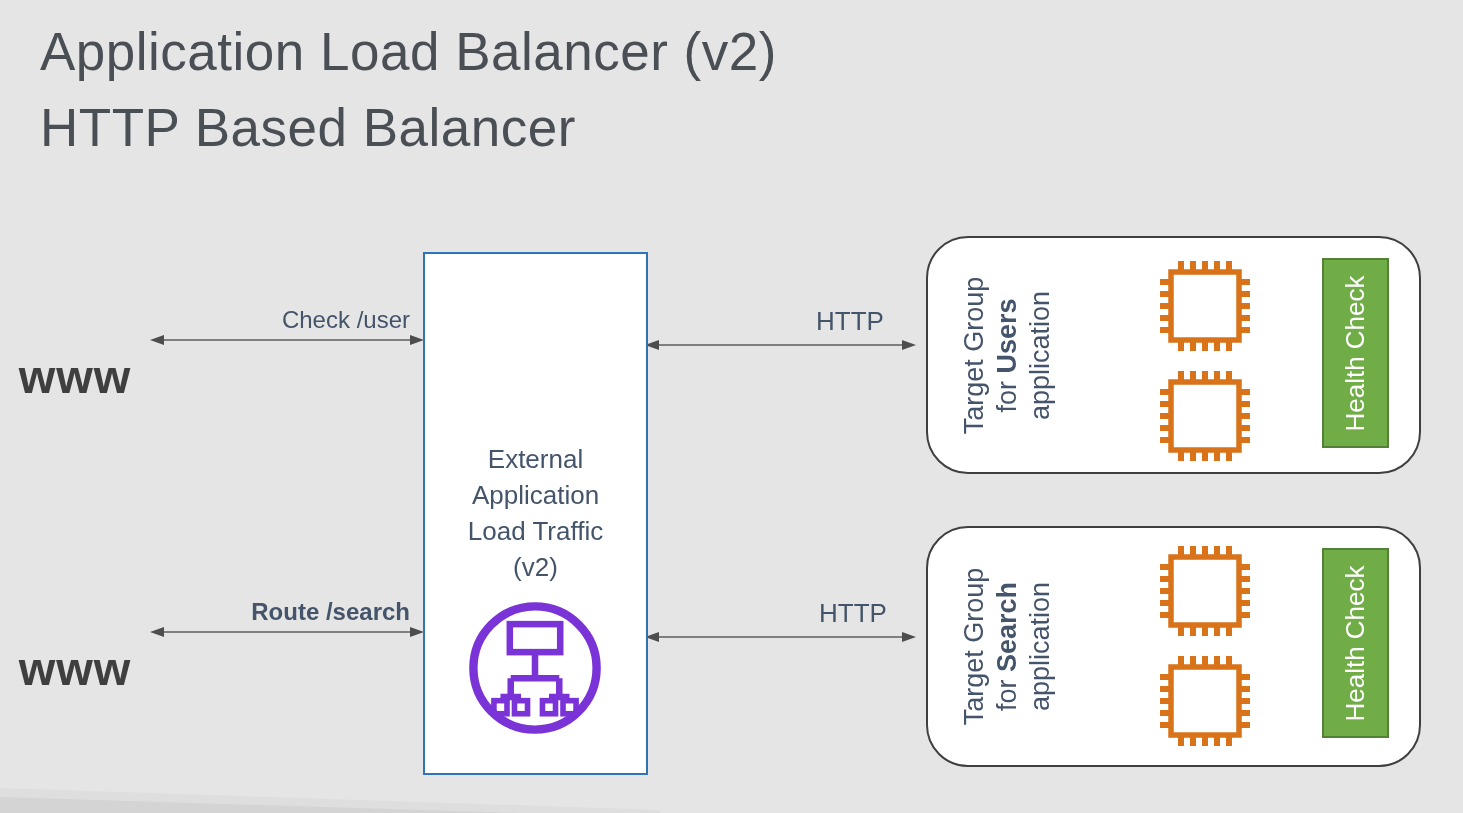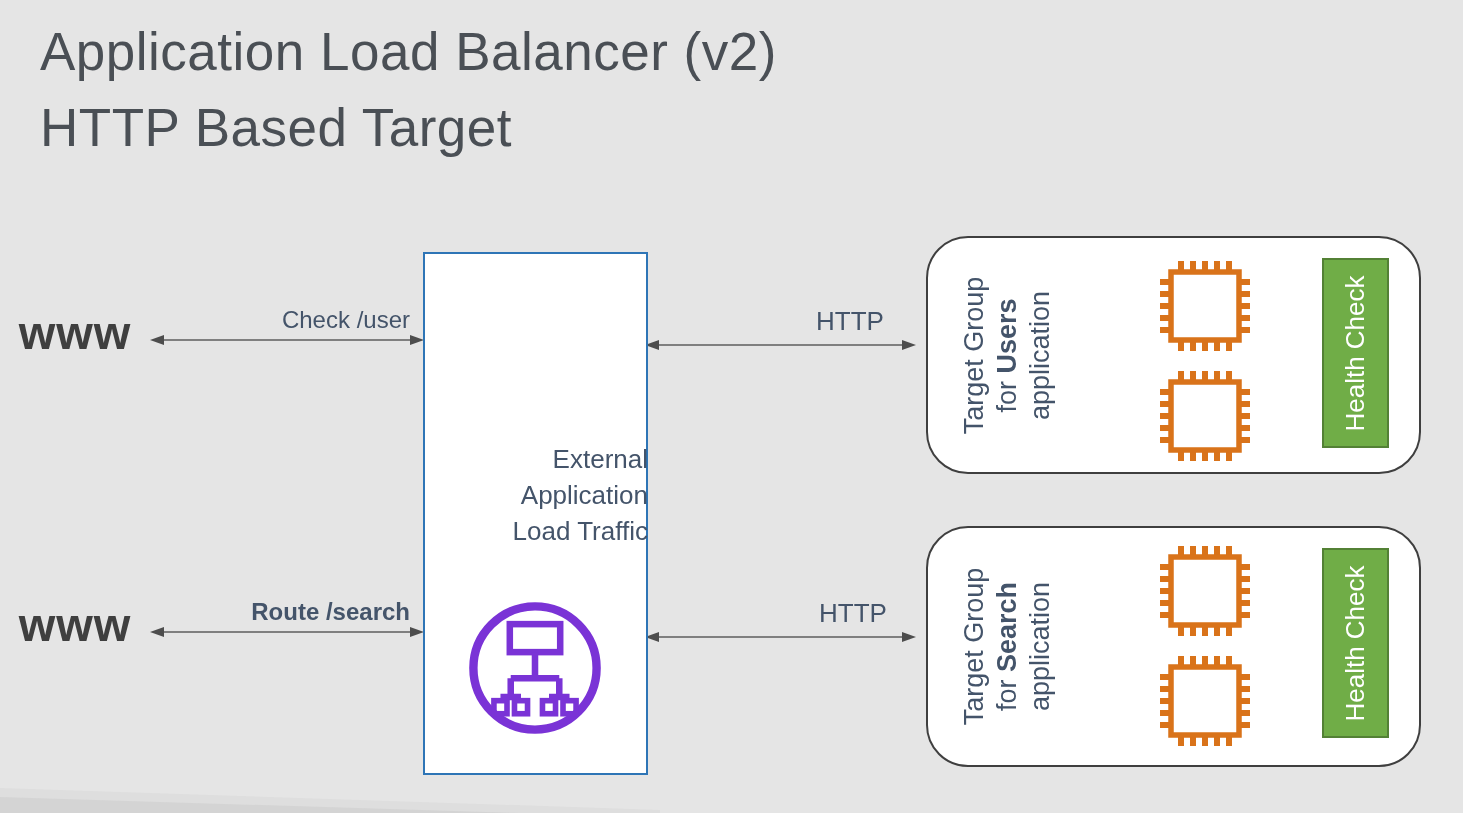--- a/index.html
+++ b/index.html
@@ -5,29 +5,29 @@
   html,body{margin:0;padding:0;background:#fff;}
   .slide{
     position:relative;width:1463px;height:813px;background:#e5e5e5;
     font-family:"Liberation Sans","DejaVu Sans",sans-serif;overflow:hidden;padding-left:44px;
   }
   
   .title{position:absolute;left:40px;top:14px;color:#4a4f55;font-weight:300;}
   .title .line{font-size:53px;line-height:76px;letter-spacing:.5px;}
   
   .www{position:absolute;left:6px;width:138px;height:62px;line-height:62px;
-       text-align:center;font-size:47px;font-weight:bold;color:#3f3f3f;letter-spacing:1px;}
+       text-align:center;font-size:47px;font-weight:bold;color:#3f3f3f;letter-spacing:1px;margin-top:44px;}
   
   .lbl{position:absolute;font-size:24px;color:#44546a;}
   
   .arrow{position:absolute;overflow:visible;}
   
   .lb-box{position:absolute;left:423px;top:252px;width:225px;height:523px;
           border:2.5px solid #2e75b6;box-sizing:border-box;background:#fff;}
-  .lb-text{position:absolute;left:423px;top:441px;width:225px;text-align:right;
+  .lb-text{position:absolute;left:423px;top:441px;width:225px;text-align:center;
            font-size:26px;line-height:36px;color:#44546a;}
   .lb-icon{position:absolute;left:465px;top:598px;width:140px;height:140px;}
   
   .tg{position:absolute;left:926px;width:495px;border:2px solid #3f3f3f;
       border-radius:42px;box-sizing:border-box;background:#fff;}
   .tg1{top:236px;height:238px;}
   .tg2{top:526px;height:241px;}
   .tg-label{position:absolute;left:907px;width:200px;height:99px;
             transform:rotate(-90deg);text-align:center;color:#44546a;
             font-size:27px;line-height:33px;white-space:nowrap;}
@@ -43,21 +43,21 @@
   .wedge2{position:absolute;left:0;top:797px;width:520px;height:16px;background:#d4d4d4;
           clip-path:polygon(0 0,100% 100%,0 100%);}
 </style>
 </head>
 <body>
 
 <div class="slide">
 
   <div class="title">
     <div class="line">Application Load Balancer (v2)</div>
-    <div class="line">HTTP Based Target</div>
+    <div class="line">HTTP Based Balancer</div>
   </div>
 
   <div class="www" style="top:302px;">www</div>
   <div class="www" style="top:594px;">www</div>
 
   <svg class="arrow" style="left:150px;top:331px;" width="274" height="18">
     <line x1="13" y1="9" x2="261" y2="9" stroke="#7f7f7f" stroke-width="1.8"></line>
     <polygon points="0,9 14,4 14,14" fill="#4d4d4d"></polygon>
     <polygon points="274,9 260,4 260,14" fill="#4d4d4d"></polygon>
   </svg>
@@ -82,20 +82,21 @@
     <polygon points="0,9 14,4 14,14" fill="#4d4d4d"></polygon>
     <polygon points="271,9 257,4 257,14" fill="#4d4d4d"></polygon>
   </svg>
   <div class="lbl" style="left:793px;top:598px;width:120px;text-align:center;font-size:26px;">HTTP</div>
 
   <div class="lb-box"></div>
   <div class="lb-text">
     <div>External</div>
     <div>Application</div>
     <div>Load Traffic</div>
+    <div>(v2)</div>
   </div>
   <svg class="lb-icon" viewBox="0 0 150 150">
     <circle cx="75" cy="75" r="66" fill="none" stroke="#7a33d6" stroke-width="9"></circle>
     <rect x="48" y="28" width="54" height="30" fill="none" stroke="#7a33d6" stroke-width="7"></rect>
     <path d="M75 58V86 M49 86H101 M49 86V106 M101 86V106 M38 106H60 M90 106H112" fill="none" stroke="#7a33d6" stroke-width="7"></path>
     <rect x="31" y="110" width="14" height="14" fill="none" stroke="#7a33d6" stroke-width="6"></rect>
     <rect x="53" y="110" width="14" height="14" fill="none" stroke="#7a33d6" stroke-width="6"></rect>
     <rect x="83" y="110" width="14" height="14" fill="none" stroke="#7a33d6" stroke-width="6"></rect>
     <rect x="105" y="110" width="14" height="14" fill="none" stroke="#7a33d6" stroke-width="6"></rect>
   </svg>

